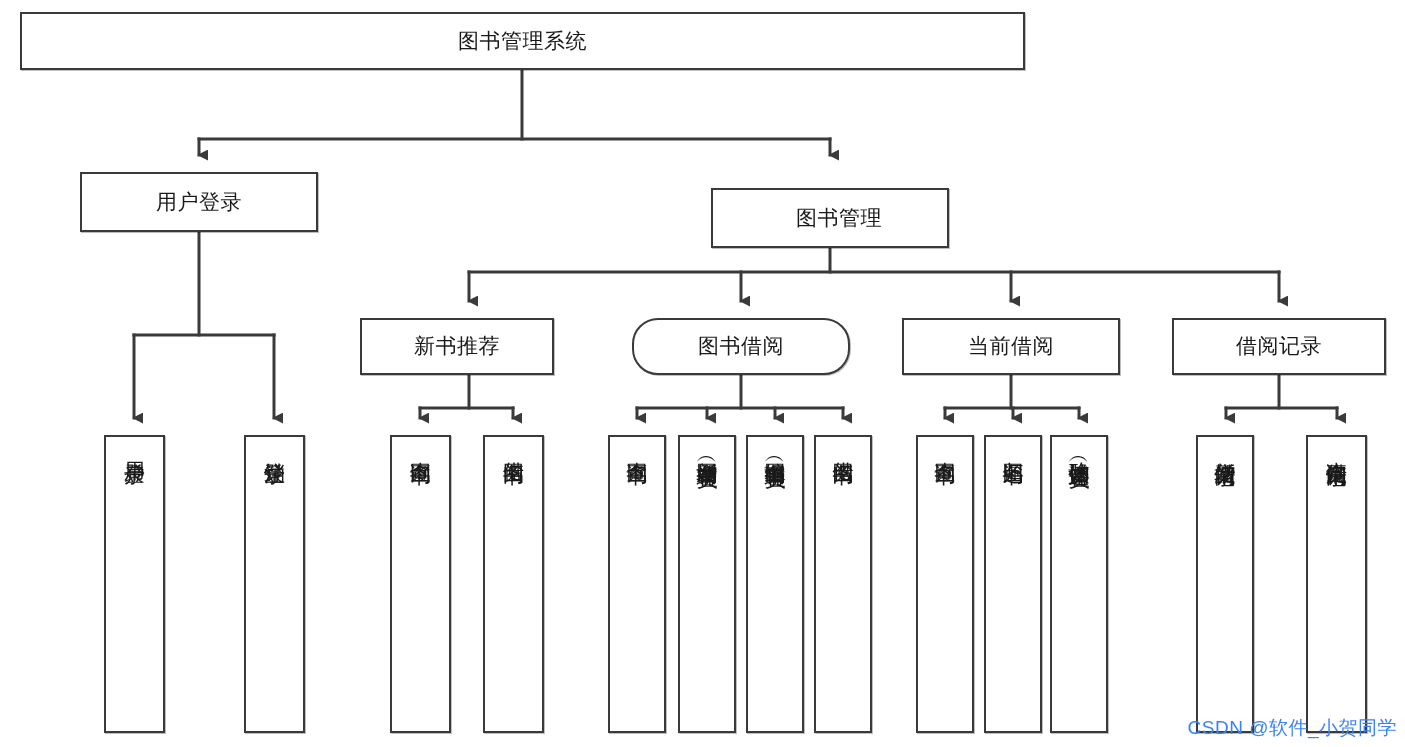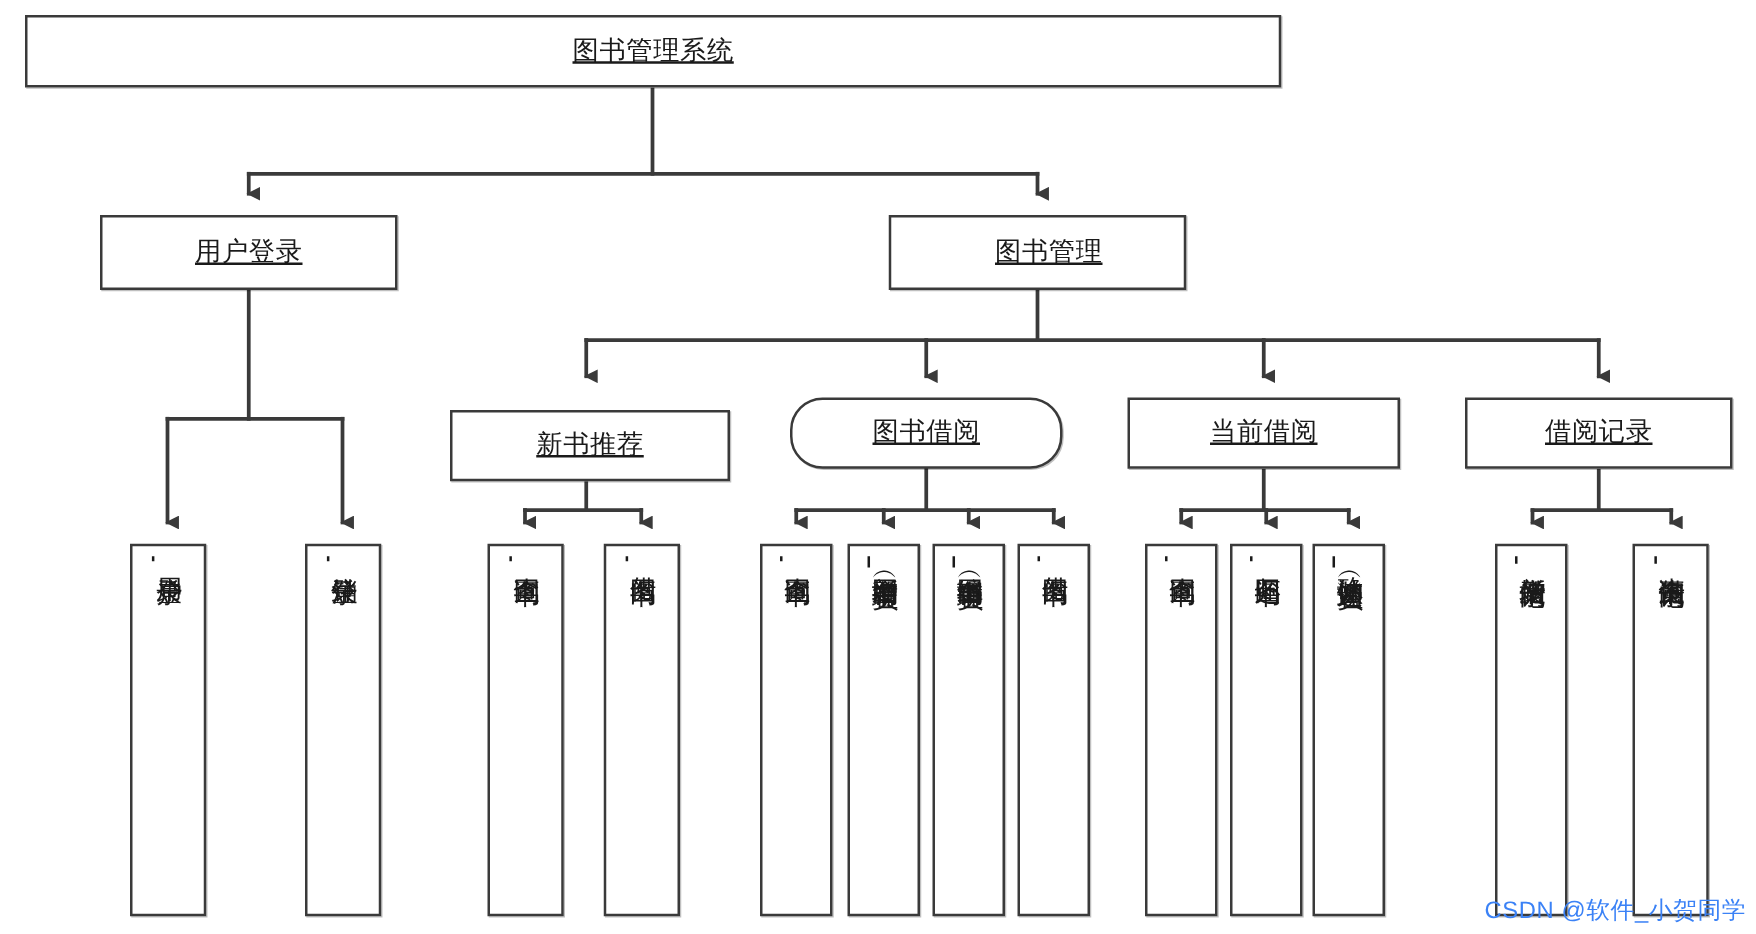--- a/index.html
+++ b/index.html
@@ -35,21 +35,20 @@
     align-items: center;
     justify-content: center;
     color: #1a1a1a;
     box-shadow: 1px 1px 0 rgba(0,0,0,0.25);
   }
   .node .label {
     display: block;
     text-align: left;
     line-height: 1.18;
     letter-spacing: 0.5px;
-    text-decoration: underline;
   }
   .node.horiz .label {
     font-size: 21px;
     white-space: nowrap;
   }
   .node.vert {
     align-items: flex-start;
     padding-top: 8px;
   }
   .node.vert .label {
@@ -125,25 +124,25 @@
     </g>
   </svg>
 
   <div class="node horiz" id="n-root" style="left: 20px; top: 12px; width: 1005px; height: 58px;">
     <span class="label">图书管理系统</span>
   </div>
 
   <div class="node horiz" id="n-l2-0" style="left: 80px; top: 172px; width: 238px; height: 60px;">
     <span class="label">用户登录</span>
   </div>
-  <div class="node horiz" id="n-l2-1" style="left: 711px; top: 172px; width: 238px; height: 60px; padding-left: 18px;">
+  <div class="node horiz" id="n-l2-1" style="left: 711px; top: 188px; width: 238px; height: 60px; padding-left: 18px;">
     <span class="label">图书管理</span>
   </div>
 
-  <div class="node horiz" id="n-l3-0" style="left: 360px; top: 328px; width: 224px; height: 57px;">
+  <div class="node horiz" id="n-l3-0" style="left: 360px; top: 318px; width: 194px; height: 57px;">
     <span class="label">新书推荐</span>
   </div>
   <div class="node horiz" id="n-l3-1" style="left: 632px; top: 318px; width: 218px; height: 57px; border-radius: 26px;">
     <span class="label">图书借阅</span>
   </div>
   <div class="node horiz" id="n-l3-3" style="left: 1172px; top: 318px; width: 214px; height: 57px;">
     <span class="label">借阅记录</span>
   </div>
   <div class="node horiz" id="n-l3-2" style="left: 902px; top: 318px; width: 218px; height: 57px;">
     <span class="label">当前借阅</span>

